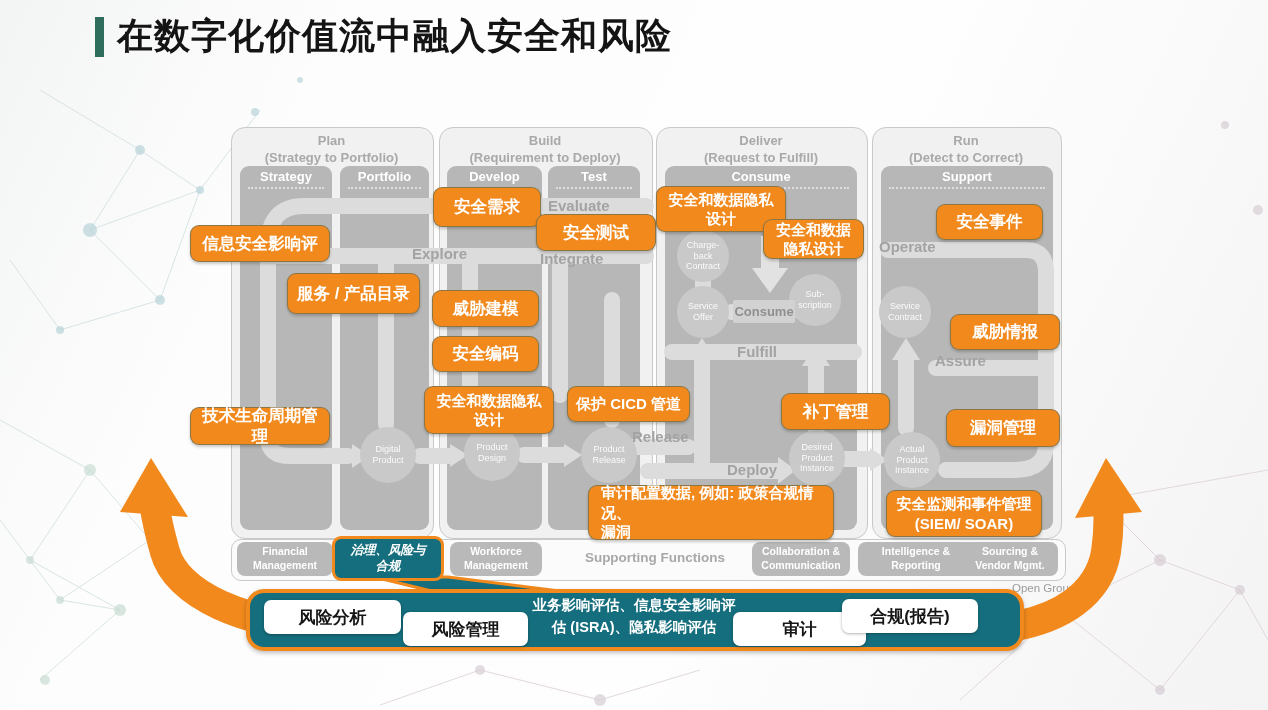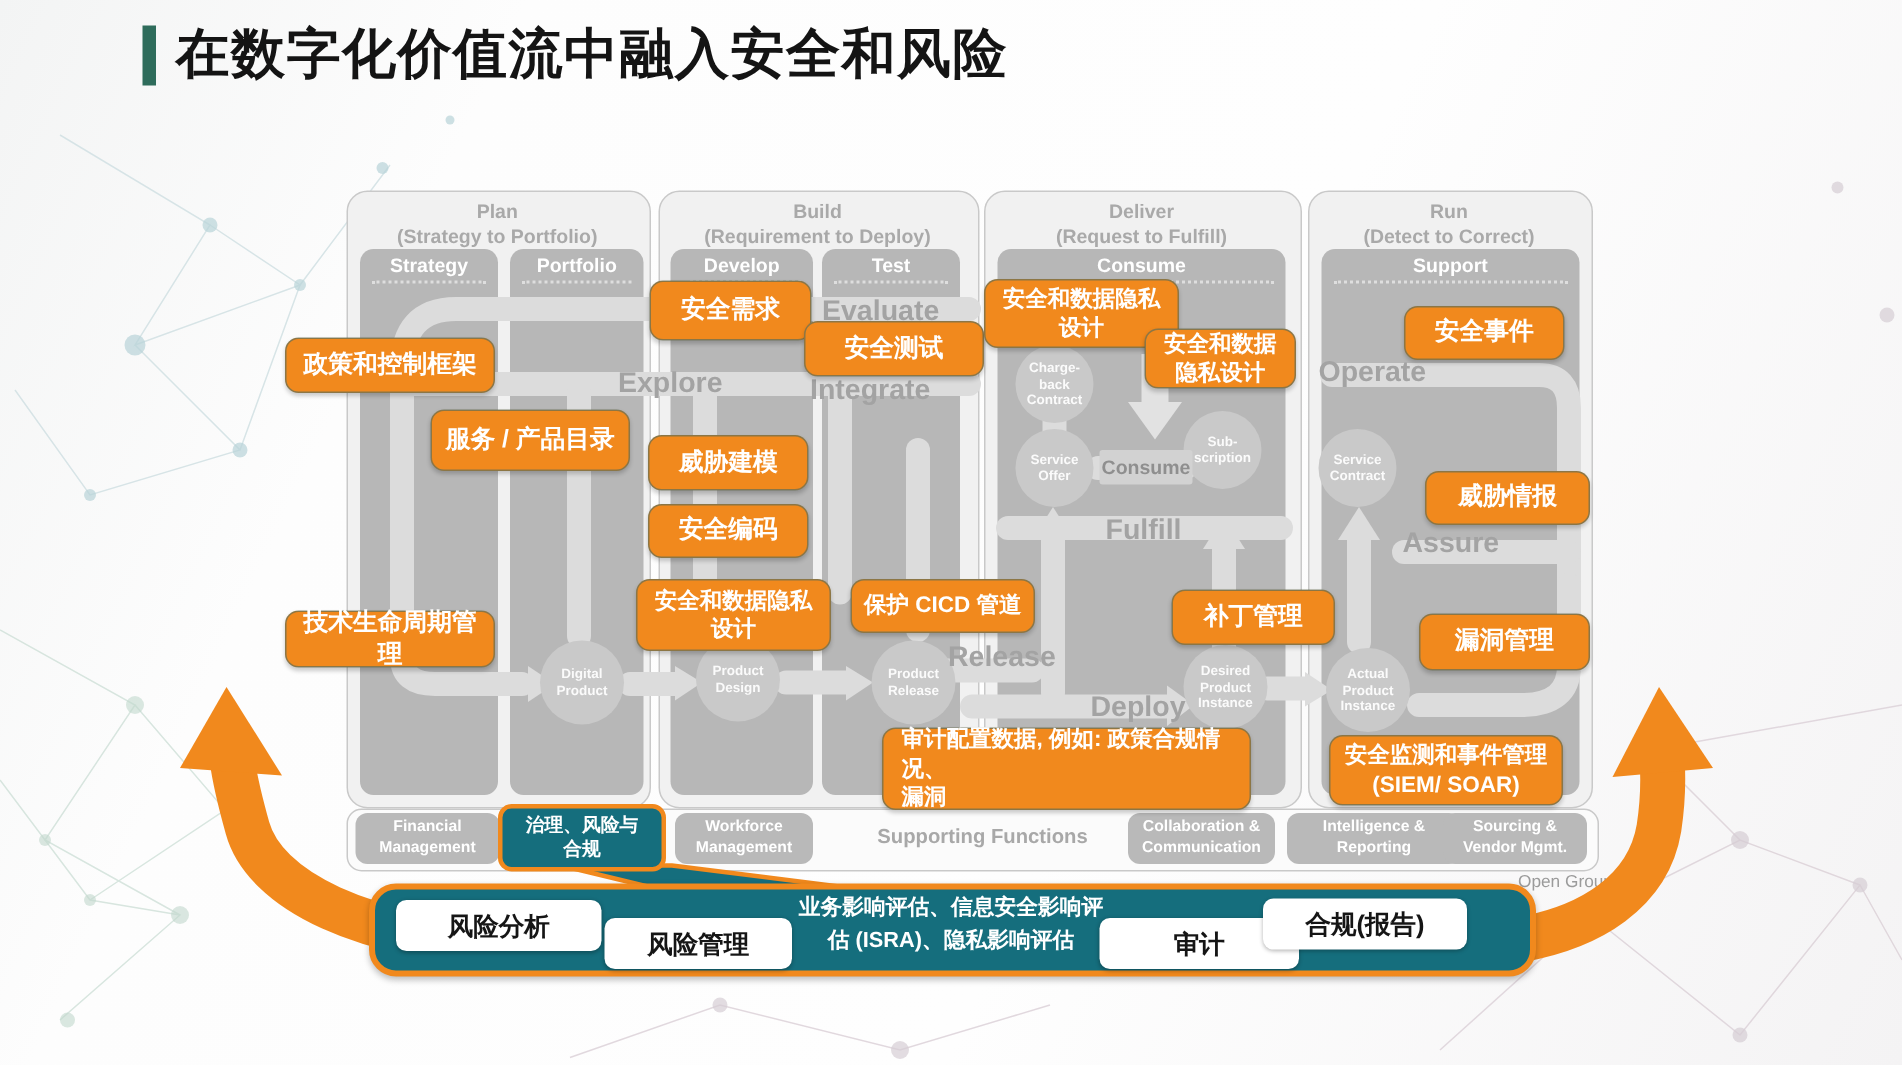--- a/index.html
+++ b/index.html
@@ -9,39 +9,39 @@
   .abs{position:absolute;}
   .title-wrap{left:95px;top:14px;z-index:50;display:flex;align-items:flex-start;}
   .title-bar{width:9px;height:40px;background:#2E6C5B;margin-right:13px;margin-top:3px;}
   .title{font-size:36px;font-weight:bold;color:#141414;letter-spacing:1px;line-height:1.2;}
   .col{background:#f1f1f1;border:1.5px solid #c9c9c9;border-radius:14px;z-index:2;}
   .colhead{z-index:4;text-align:center;color:#a9a9a9;font-weight:bold;font-size:13px;line-height:1.3;}
   .colhead span{display:block;}
   .lane{background:#b7b7b7;border-radius:9px;color:#fff;font-weight:bold;font-size:13px;
         text-align:center;z-index:3;box-sizing:border-box;}
   .lane span{display:block;padding:3px 0 3px;margin:0 8px;border-bottom:2px dotted rgba(255,255,255,.55);}
-  .stage{color:#a3a3a3;font-weight:bold;font-size:19px;white-space:nowrap;z-index:9;}
-  .node{background:#c9c9c9;border-radius:50%;color:rgba(255,255,255,.92);font-weight:bold;font-size:9px;
+  .stage{color:#a3a3a3;font-weight:bold;font-size:15px;white-space:nowrap;z-index:9;}
+  .node{background:#c9c9c9;border-radius:50%;color:rgba(255,255,255,.92);font-weight:normal;font-size:9px;
         line-height:1.2;display:flex;align-items:center;justify-content:center;text-align:center;
         white-space:pre-line;z-index:8;}
   .consume-chip{background:#d2d2d2;color:#8f8f8f;font-weight:bold;font-size:13px;
         display:flex;align-items:center;justify-content:center;z-index:9;border-radius:2px;}
   .obox{background:#F1891D;border:1px solid rgba(40,100,110,.5);border-radius:9px;color:#fff;
         font-weight:bold;font-size:16.5px;display:flex;align-items:center;justify-content:center;
         text-align:center;line-height:1.3;white-space:pre-line;box-shadow:0 2px 3px rgba(0,0,0,.2);
         z-index:30;padding:2px 8px;box-sizing:border-box;}
   .obox.sm{font-size:15px;}
   .obox.leftalign{justify-content:flex-start;text-align:left;font-size:15px;padding-left:12px;}
   .suprow{border:1.5px solid #c9c9c9;border-radius:10px;background:#fbfbfb;z-index:2;}
   .sup{background:#b9b9b9;border-radius:8px;color:#fff;font-weight:bold;font-size:10.5px;line-height:1.3;
        display:flex;align-items:center;justify-content:center;text-align:center;white-space:pre-line;z-index:15;}
   .suplabel{color:#a8a8a8;font-weight:bold;font-size:13.5px;z-index:15;text-align:center;}
   .grcbox{background:#156E7D;border:3px solid #F1891D;border-radius:9px;color:#fff;font-weight:bold;
        font-size:12.5px;line-height:1.25;display:flex;align-items:center;justify-content:center;
-       text-align:center;white-space:pre-line;z-index:16;box-sizing:border-box;}
+       text-align:center;white-space:pre-line;z-index:16;box-sizing:border-box;font-style:italic;}
   .tealbar{background:#156E7D;border:4px solid #F1891D;border-radius:18px;z-index:35;box-sizing:border-box;
        box-shadow:0 2px 4px rgba(0,0,0,.25);}
   .wbox{background:#fff;border-radius:7px;color:#151515;font-weight:bold;font-size:17px;
        display:flex;align-items:center;justify-content:center;z-index:36;box-shadow:0 1px 3px rgba(0,0,0,.3);}
   .bartext{color:#fff;font-weight:bold;font-size:14.5px;text-align:center;white-space:pre-line;
        z-index:36;line-height:1.5;}
   .watermark{color:#9b9b9b;font-size:11.5px;z-index:6;}
 </style>
 </head>
 <body>
@@ -206,21 +206,21 @@
   <div class="abs node" style="left:677px;top:230px;width:52px;height:52px">Charge-
 back
 Contract</div>
   <div class="abs node" style="left:677px;top:286px;width:52px;height:52px">Service
 Offer</div>
   <div class="abs node" style="left:789px;top:274px;width:52px;height:52px">Sub-
 scription</div>
   <div class="abs node" style="left:879px;top:286px;width:52px;height:52px">Service
 Contract</div>
 
-  <div class="abs obox" style="left:190px;top:225px;width:140px;height:37px">政策和控制框架</div>
+  <div class="abs obox" style="left:190px;top:225px;width:140px;height:37px">信息安全影响评</div>
   <div class="abs obox" style="left:190px;top:407px;width:140px;height:38px">技术生命周期管理</div>
   <div class="abs obox" style="left:287px;top:273px;width:133px;height:41px">服务 / 产品目录</div>
   <div class="abs obox" style="left:433px;top:187px;width:108px;height:40px">安全需求</div>
   <div class="abs obox" style="left:536px;top:214px;width:120px;height:37px">安全测试</div>
   <div class="abs obox" style="left:432px;top:290px;width:107px;height:37px">威胁建模</div>
   <div class="abs obox" style="left:432px;top:336px;width:107px;height:36px">安全编码</div>
   <div class="abs obox sm" style="left:424px;top:386px;width:130px;height:48px">安全和数据隐私
 设计</div>
   <div class="abs obox sm" style="left:567px;top:386px;width:123px;height:36px">保护 CICD 管道</div>
   <div class="abs obox sm" style="left:656px;top:186px;width:130px;height:46px">安全和数据隐私

